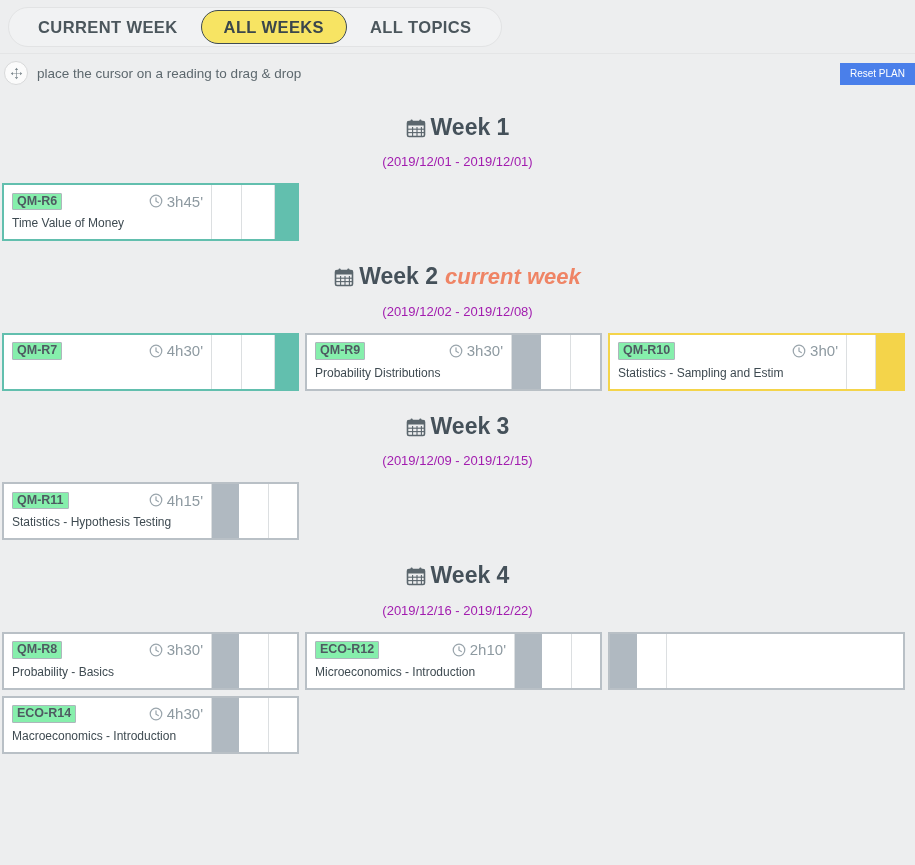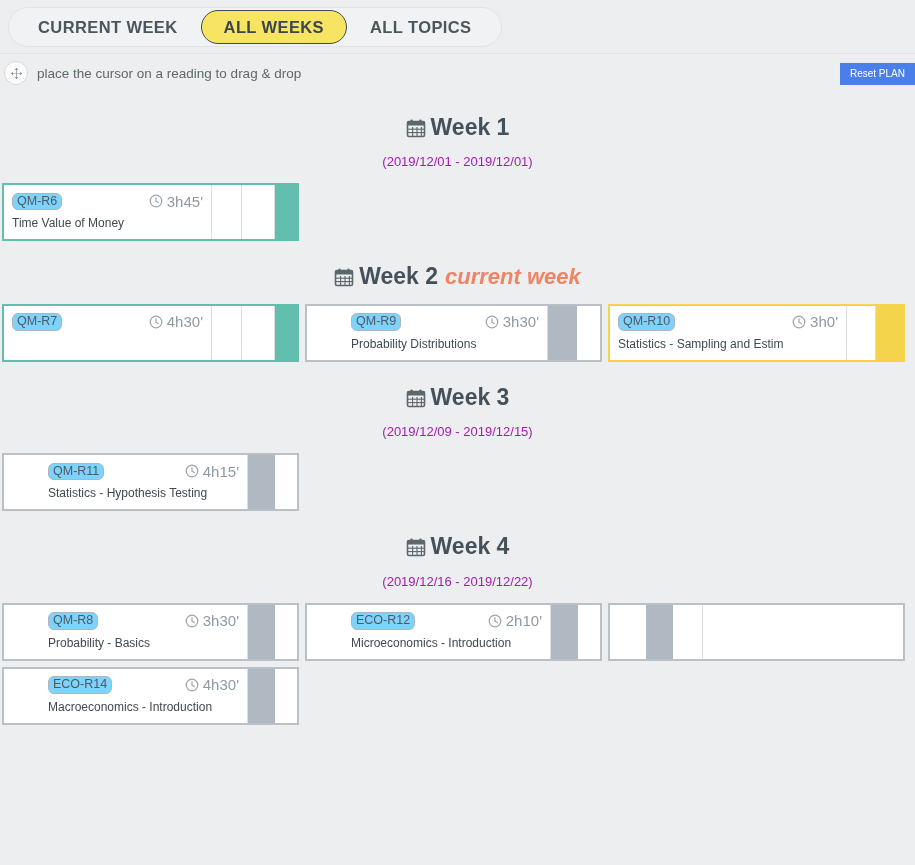--- a/index.html
+++ b/index.html
@@ -141,46 +141,47 @@
     box-sizing: border-box;
     border: 2px solid #b9c0c6;
     background: #ffffff;
     display: flex;
     overflow: hidden;
     cursor: move;
     flex: 0 0 auto;
   }
   .card.teal   { border-color: #62bfae; }
   .card.yellow { border-color: #f4d44a; }
-  .card.gray   { border-color: #b9c0c6; padding-left: 36px; }
+  .card.gray   { border-color: #b9c0c6; }
 
   .card-body {
     position: relative;
     box-sizing: border-box;
     background: #ffffff;
     padding: 5px 8px 0 8px;
     overflow: hidden;
     flex: 0 0 auto;
     border-right: 1px solid #dcdfe1;
   }
   .card-top {
     display: flex;
     align-items: center;
     justify-content: space-between;
     height: 22px;
   }
   .code {
     font-size: 12.5px;
     color: #4e5a61;
     border: 1px solid #aeb6bc;
-    border-radius: 6px;
+    border-radius: 1px;
     padding: 1px 4px 2px 4px;
     line-height: 1;
-    background: #7dd3fc;
-    white-space: nowrap;
+    background: #86efac;
+    white-space: nowrap;
+    font-weight: bold;
   }
   .dur {
     font-size: 15px;
     color: #8e9aa1;
     white-space: nowrap;
     display: flex;
     align-items: center;
     gap: 4px;
   }
   .card-title {
@@ -270,20 +271,21 @@
           <rect x="4.6" y="1.4" width="2" height="3.4" rx="0.8" fill="#5b666d"></rect>
           <rect x="13.4" y="1.4" width="2" height="3.4" rx="0.8" fill="#5b666d"></rect>
           <g stroke="#5b666d" stroke-width="1.1">
             <line x1="6.6" y1="9" x2="6.6" y2="18"></line>
             <line x1="11" y1="9" x2="11" y2="18"></line>
             <line x1="15.4" y1="9" x2="15.4" y2="18"></line>
             <line x1="2" y1="11.2" x2="18" y2="11.2"></line>
             <line x1="2" y1="14.6" x2="18" y2="14.6"></line>
           </g>
         </svg><span>Week 2</span><span class="week-current">current week</span></div>
+      <div class="week-dates">(2019/12/02 - 2019/12/08)</div>
     </div>
     <div class="row">
       <div class="card teal">
         <div class="card-body" style="width: 208px;">
           <div class="card-top">
             <span class="code">QM-R7</span>
             <span class="dur">
               <svg width="14" height="14" viewBox="0 0 16 16">
                 <circle cx="8" cy="8" r="6.6" fill="none" stroke="#9aa5ac" stroke-width="1.4"></circle>
                 <path d="M8 4.4 V8.2 L10.6 9.8" fill="none" stroke="#9aa5ac" stroke-width="1.4" stroke-linecap="round"></path>

